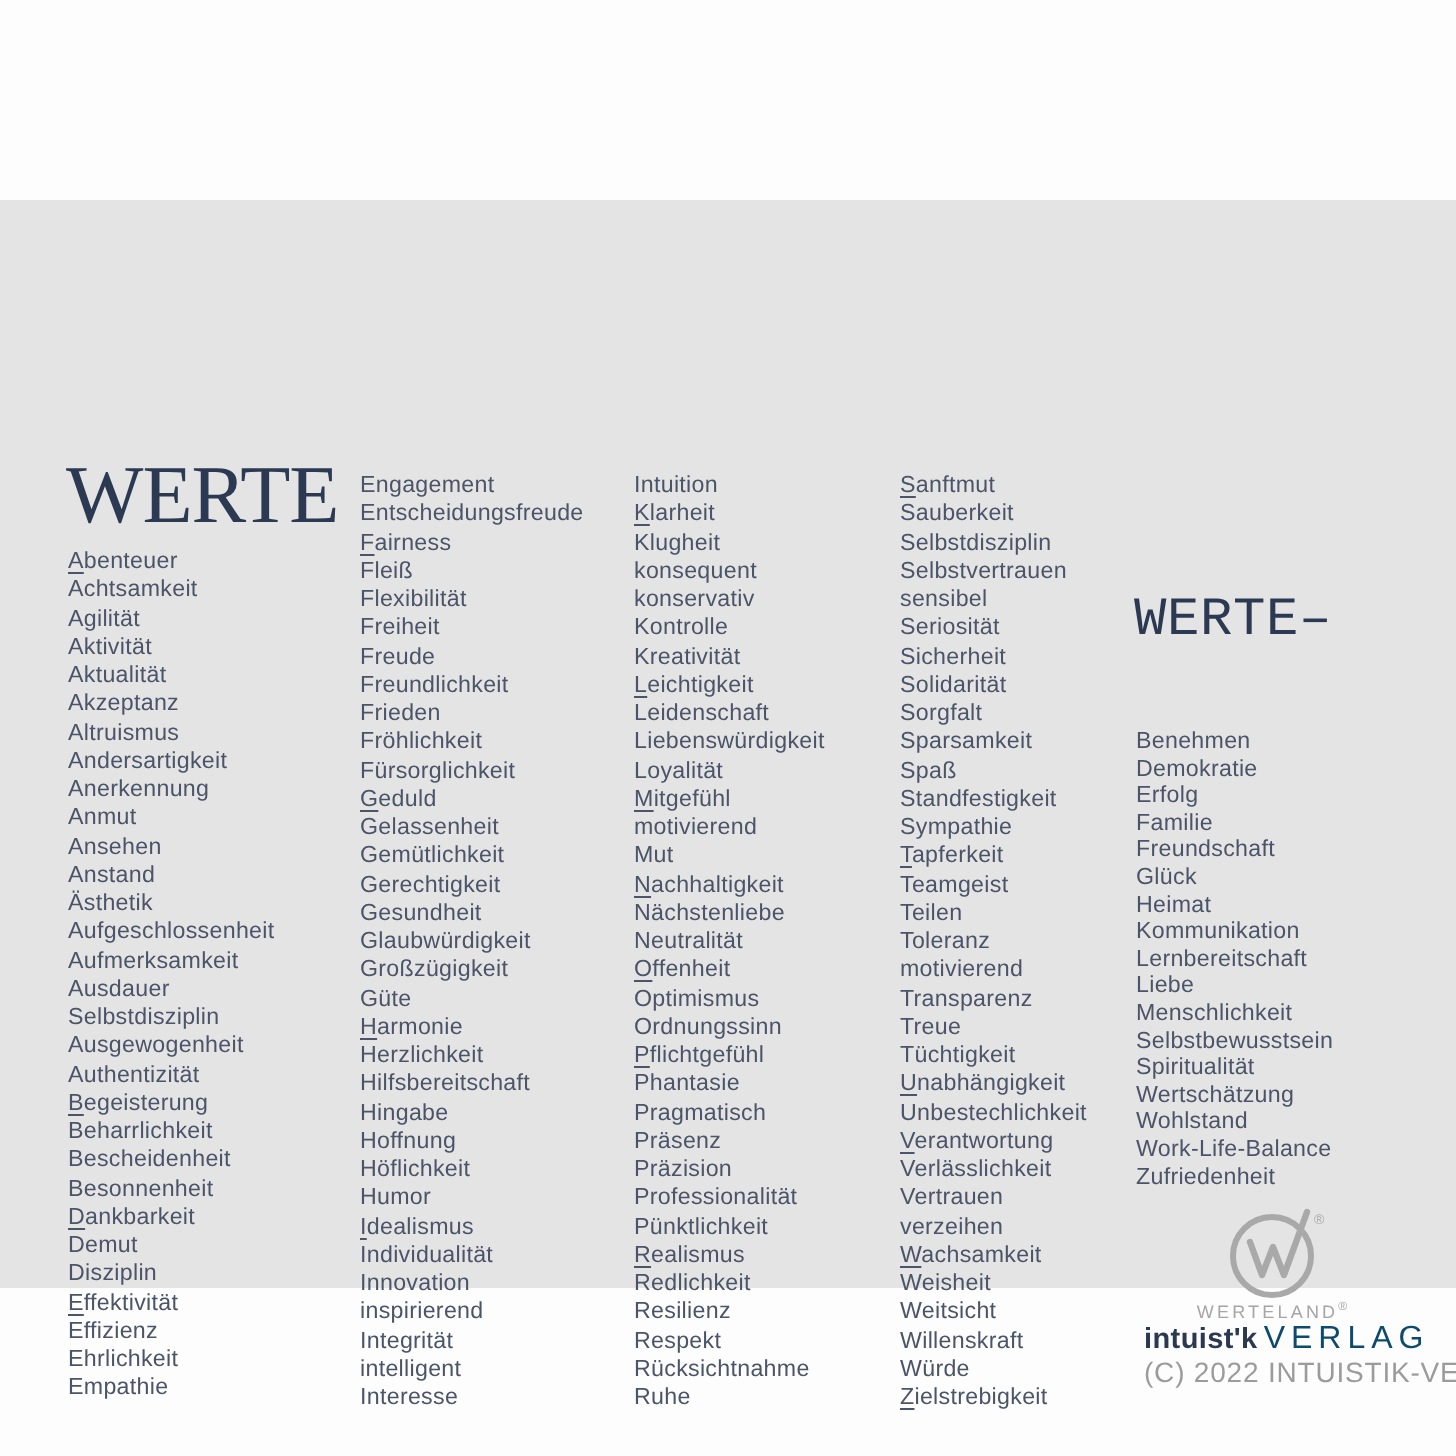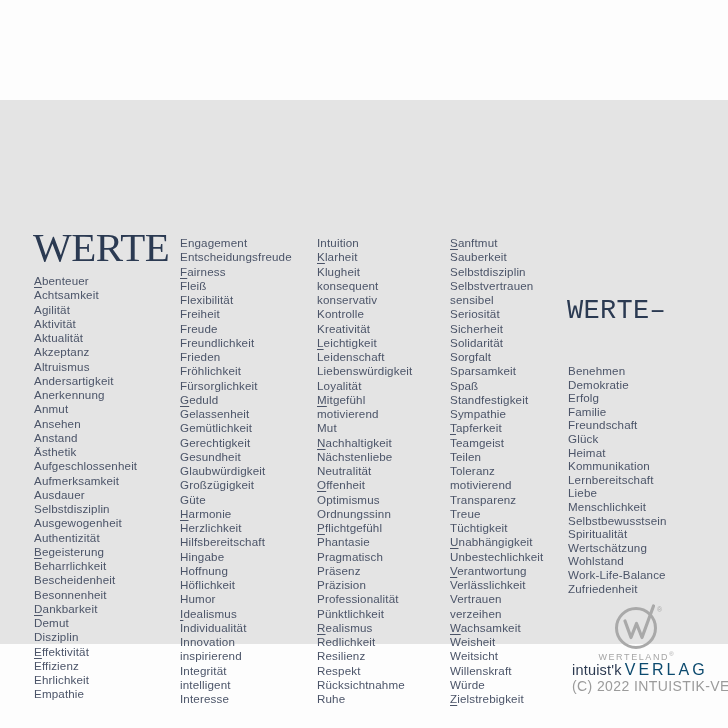--- a/index.html
+++ b/index.html
@@ -33,21 +33,21 @@
   .logo-mark{position:absolute;left:610px;top:499px;}
   .logo-name{
     position:absolute;left:570px;top:551px;width:132px;text-align:center;
     font-size:9px;letter-spacing:1.6px;color:#a5a5a5;white-space:nowrap;
   }
   .logo-name sup{font-size:6px;letter-spacing:0;}
   .publisher{
     position:absolute;left:572px;top:561px;white-space:nowrap;
   }
   .pub-bold{
-    font-weight:normal;font-size:14.5px;color:#2b3950;letter-spacing:0.2px;
+    font-weight:bold;font-size:14.5px;color:#2b3950;letter-spacing:0.2px;
   }
   .pub-light{
     font-size:16px;color:#0c4a6e;letter-spacing:3px;margin-left:3px;
   }
   .copyright{
     position:absolute;left:572px;top:578px;
     font-size:14px;color:#9b9b9b;letter-spacing:0.4px;white-space:nowrap;
   }
 </style>
 </head>

